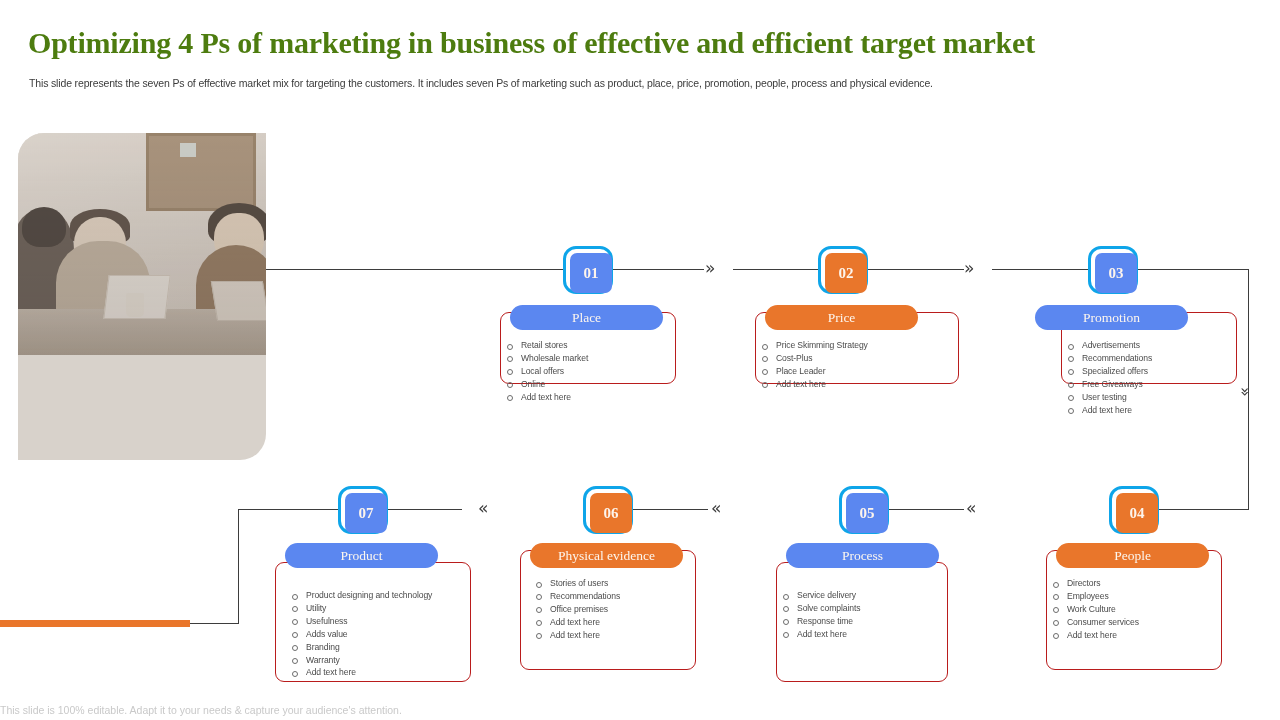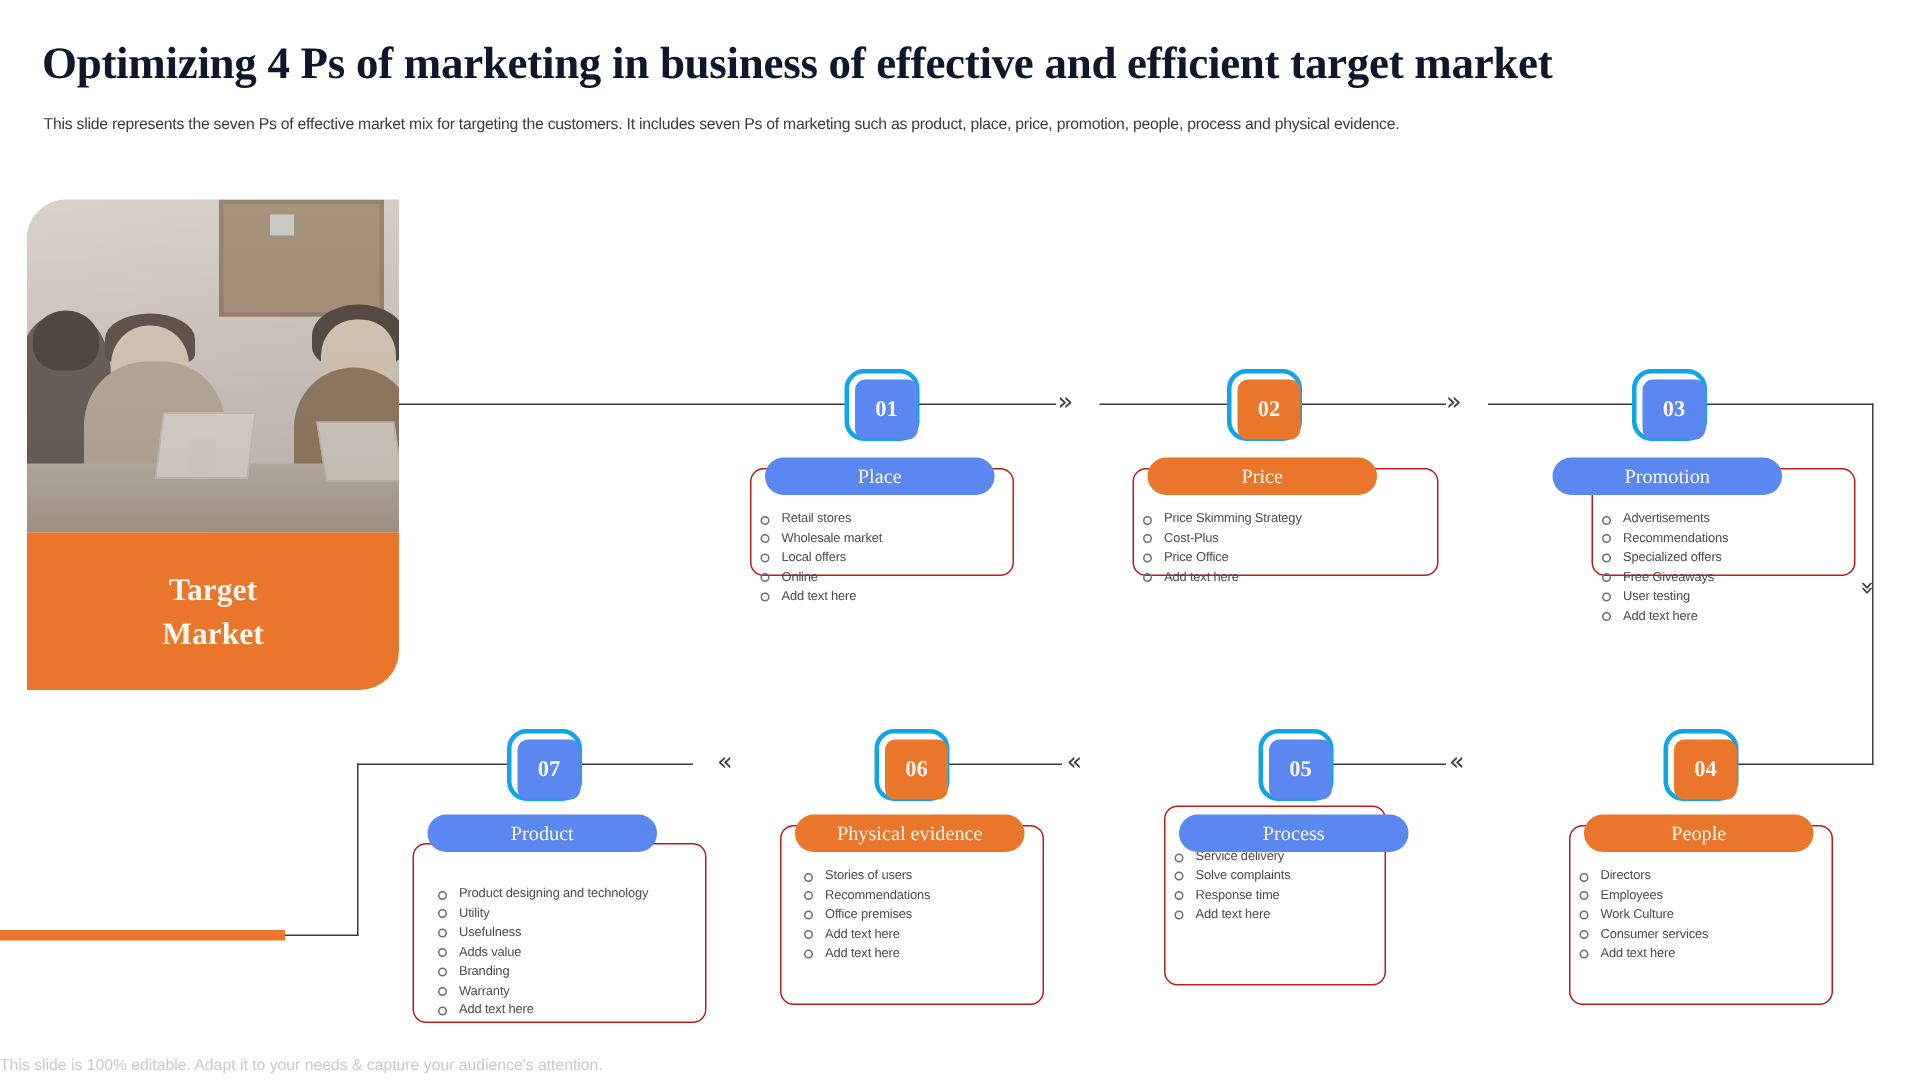--- a/index.html
+++ b/index.html
@@ -12,21 +12,21 @@
   }
 
   
   #slide-title {
     position: absolute;
     left: 28px; top: 26px;
     width: 1210px;
     font-family: "Liberation Serif", serif;
     font-size: 30px;
     font-weight: bold;
-    color: #0f172a;
+    color: #4d7c0f;
     letter-spacing: -0.2px;
     white-space: nowrap;
   }
   #slide-subtitle {
     position: absolute;
     left: 29px; top: 77px;
     width: 1150px;
     font-size: 10.5px;
     color: #3b3b3b;
     letter-spacing: -0.15px;
@@ -216,26 +216,20 @@
     <div class="ph-p2hair"></div>
       <div class="ph-p2h"></div>
       <div class="ph-p2"></div>
     <div class="ph-table"></div>
     <div class="ph-lap1"></div>
       <div class="ph-lap2"></div>
       <div class="ph-cup"></div>
     <div class="ph-desat"></div>
     <div class="ph-tint"></div>
   </div>
-  <div id="target-band">
-    <div id="target-label">
-      <span>Target</span><br>
-      <span>Market</span>
-    </div>
-  </div>
 </div>
 
 <div class="line h-line" style="left:266px; top:269px; width:438px;"></div>
 <div class="line h-line" style="left:733px; top:269px; width:231px;"></div>
 <div class="line h-line" style="left:992px; top:269px; width:257px;"></div>
 
 <div class="line v-line" style="left:1248px; top:269px; height:241px;"></div>
 
 <div class="line h-line" style="left:1133px; top:509px; width:116px;"></div>
 <div class="line h-line" style="left:863px; top:509px; width:101px;"></div>
@@ -273,21 +267,21 @@
 
 <div class="step" id="step-1" style="left:755px; top:246px; width:176px;">
   <div class="num-outer">
     <div class="num-inner" style="background: rgb(233, 118, 43);">02</div>
   </div>
   <div class="pill" style="left: 10px; top: 59px; width: 153px; background: rgb(233, 118, 43);">Price</div>
   <div class="card" style="left:0px; top:66px; width:204px; height:72px;">
     <ul class="card-list" style="padding-right:34px;">
       <li>Price Skimming Strategy</li>
       <li>Cost-Plus</li>
-      <li>Price Office</li>
+      <li>Place Leader</li>
       <li>Add text here</li>
     </ul>
   </div>
 </div>
 
 <div class="step" id="step-2" style="left:1025px; top:246px; width:176px;">
   <div class="num-outer">
     <div class="num-inner" style="background: rgb(91, 135, 240);">03</div>
   </div>
   <div class="pill" style="left: 10px; top: 59px; width: 153px; background: rgb(91, 135, 240);">Promotion</div>
@@ -317,21 +311,21 @@
       <li>Add text here</li>
     </ul>
   </div>
 </div>
 
 <div class="step" id="step-4" style="left:776px; top:486px; width:176px;">
   <div class="num-outer">
     <div class="num-inner" style="background: rgb(91, 135, 240);">05</div>
   </div>
   <div class="pill" style="left: 10px; top: 57px; width: 153px; background: rgb(91, 135, 240);">Process</div>
-  <div class="card" style="left:0px; top:51px; width:148px; height:120px;">
+  <div class="card" style="left:0px; top:76px; width:172px; height:120px;">
     <ul class="card-list">
       <li>Service delivery</li>
       <li>Solve complaints</li>
       <li>Response time</li>
       <li>Add text here</li>
     </ul>
   </div>
 </div>
 
 <div class="step" id="step-5" style="left:520px; top:486px; width:176px;">

